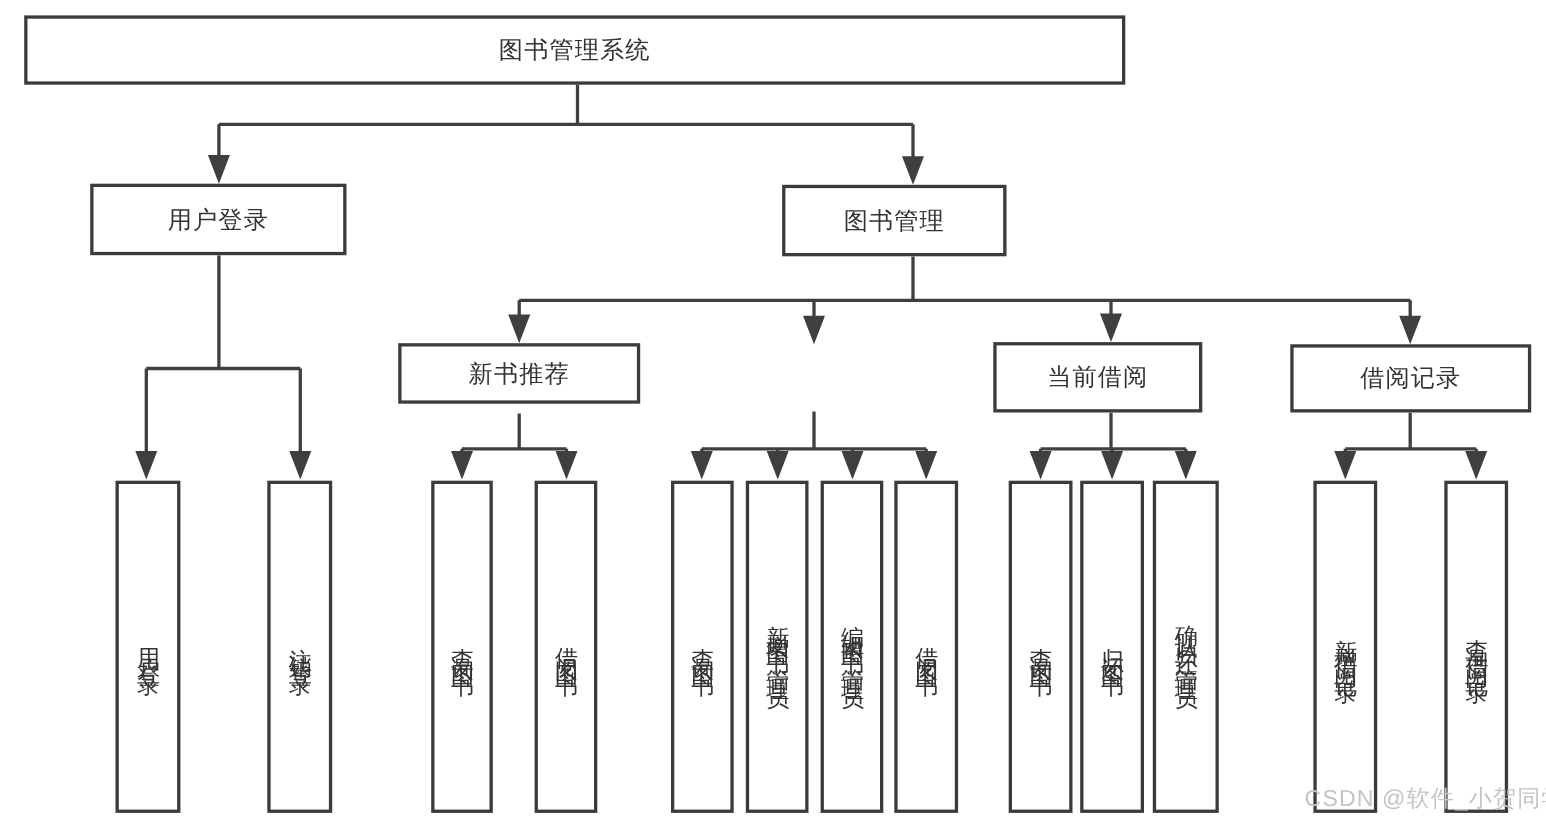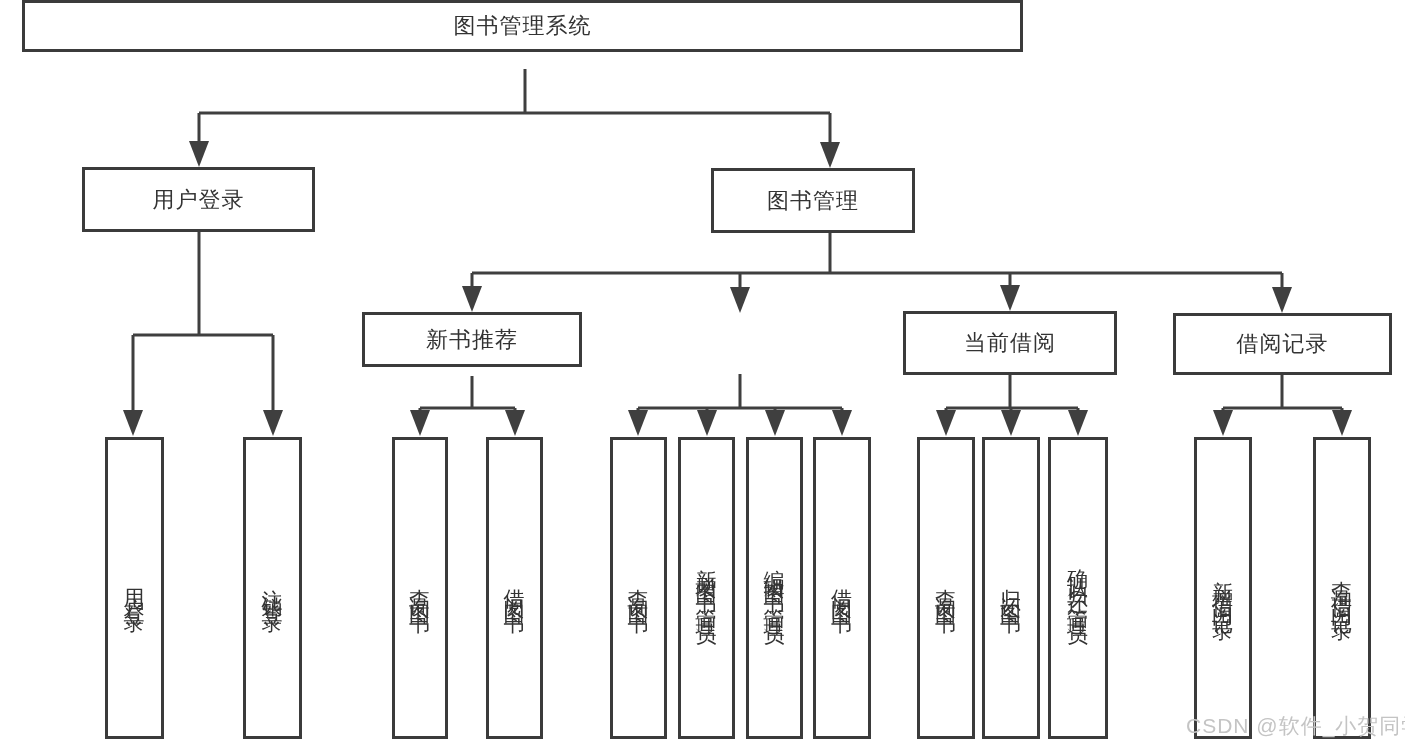--- a/index.html
+++ b/index.html
@@ -20,28 +20,28 @@
     position:absolute;top:437px;height:302px;background:#ffffff;border:3px solid #3b3b3b;
     display:flex;align-items:center;justify-content:center;
     box-sizing:border-box;color:#333333;
   }
   .vbox .vtext{
     writing-mode:vertical-rl;text-orientation:mixed;
     font-size:21px;line-height:1;letter-spacing:8px;white-space:nowrap;
   }
 
   
-  #root-box{left:22px;top:0;width:1001px;height:52px;}
+  #root-box{left:22px;top:14px;width:1001px;height:63px;}
   
   #box-user-login{left:82px;top:167px;width:233px;height:65px;}
   #box-book-mgmt{left:711px;top:168px;width:204px;height:65px;}
   
   #box-new-books{left:362px;top:312px;width:220px;height:55px;}
   #box-book-borrow{left:632px;top:313px;width:215px;height:61px;}
-  #box-current-borrow{left:903px;top:311px;width:214px;height:64px;}
+  #box-current-borrow{left:903px;top:311px;width:190px;height:64px;}
   #box-borrow-records{left:1173px;top:313px;width:219px;height:62px;}
   
   #leaf-a1{left:105px;width:59px;}
   #leaf-a2{left:243px;width:59px;}
   #leaf-b1{left:392px;width:56px;}
   #leaf-b2{left:486px;width:57px;}
   #leaf-c1{left:610px;width:57px;}
   #leaf-c2{left:678px;width:57px;}
   #leaf-c3{left:746px;width:57px;}
   #leaf-c4{left:813px;width:58px;}

